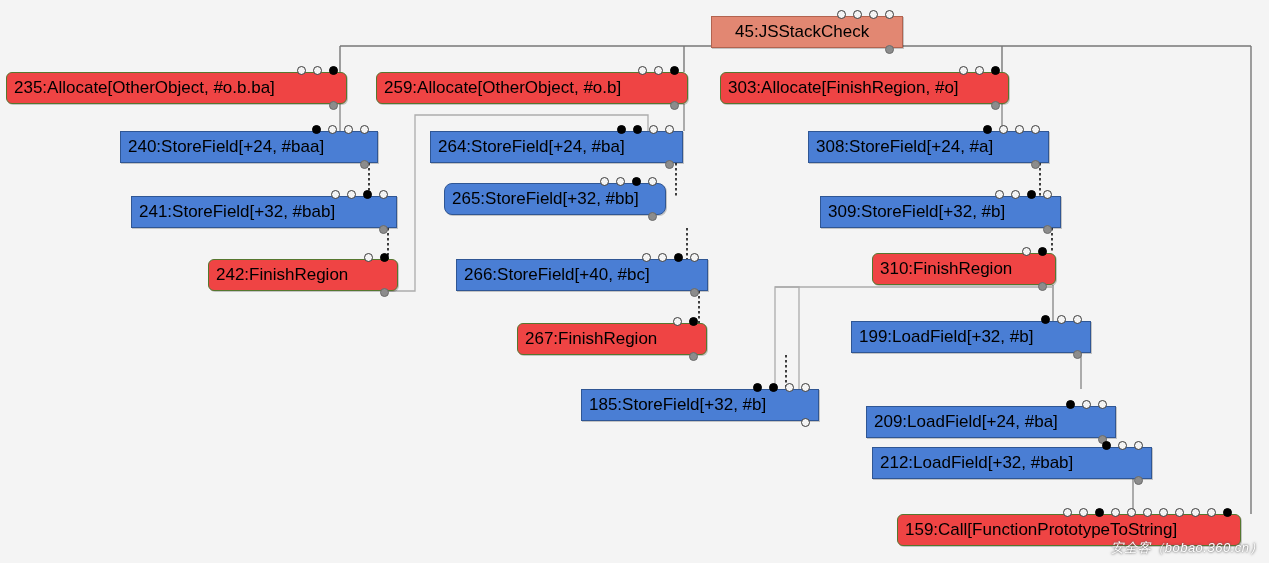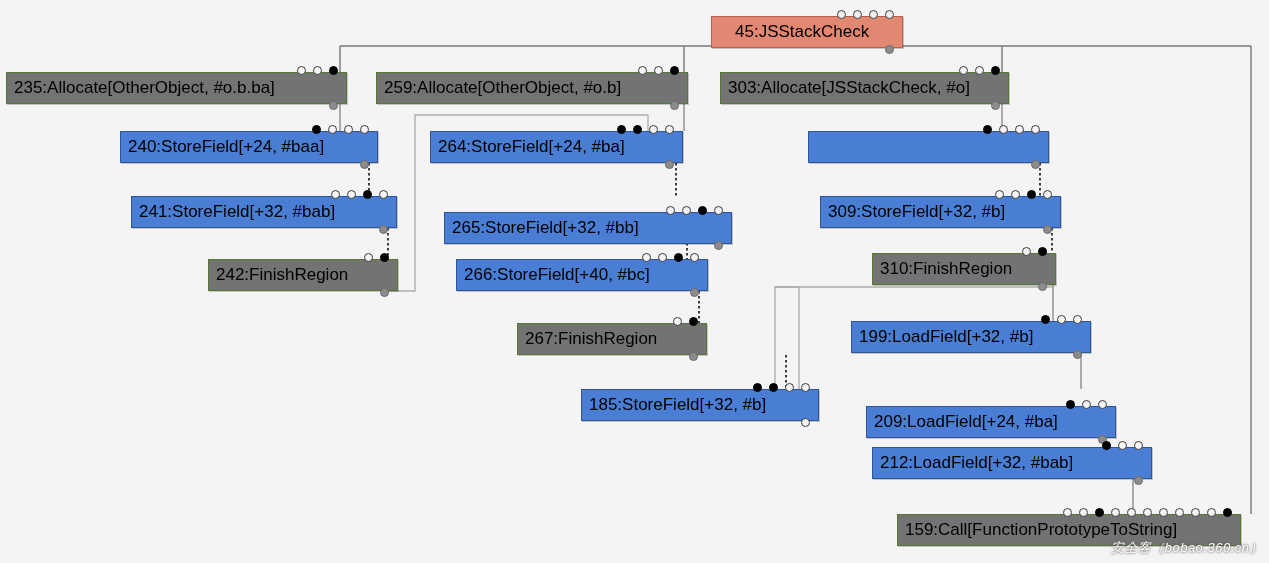--- a/index.html
+++ b/index.html
@@ -32,21 +32,21 @@
     height: 32px;
     line-height: 30px;
     padding: 0 7px;
     font-size: 17px;
     color: #000;
     white-space: nowrap;
     border: 1px solid #5a5a5a;
     box-shadow: 1px 1px 0 rgba(0,0,0,0.20);
     overflow: visible;
   }
-  .node.green  { background: #737373; border-color: #55772f; }
+  .node.green  { background: #ef4444; border-color: #55772f; border-radius: 6px; }
   .node.blue   { background: #4a7ed4; border-color: #2f5694; }
   .node.salmon { background: #e28772; border-color: #b2634f; }
 
   
   .port {
     position: absolute;
     width: 9px;
     height: 9px;
     border-radius: 50%;
     box-sizing: border-box;
@@ -134,26 +134,26 @@
       <path d="M 1053,285 L 1053,287 L 775,287 L 775,389"></path>
 
       <path d="M 775,287 L 799,287 L 799,389"></path>
     </g>
   </svg>
 
   <div id="nodes">
       <div class="node salmon" style="left: 711px; top: 16px; width: 192px; padding-left: 23px;"><span>45:JSStackCheck</span><span class="port in hollow" style="right: 56px;"></span><span class="port in hollow" style="right: 40px;"></span><span class="port in hollow" style="right: 24px;"></span><span class="port in hollow" style="right: 8px;"></span><span class="port out" style="right: 8px;"></span></div>
       <div class="node green" style="left: 6px; top: 72px; width: 341px;"><span>235:Allocate[OtherObject, #o.b.ba]</span><span class="port in hollow" style="right: 40px;"></span><span class="port in hollow" style="right: 24px;"></span><span class="port in filled" style="right: 8px;"></span><span class="port out" style="right: 8px;"></span></div>
       <div class="node green" style="left: 376px; top: 72px; width: 312px;"><span>259:Allocate[OtherObject, #o.b]</span><span class="port in hollow" style="right: 40px;"></span><span class="port in hollow" style="right: 24px;"></span><span class="port in filled" style="right: 8px;"></span><span class="port out" style="right: 8px;"></span></div>
-      <div class="node green" style="left: 720px; top: 72px; width: 289px;"><span>303:Allocate[JSStackCheck, #o]</span><span class="port in hollow" style="right: 40px;"></span><span class="port in hollow" style="right: 24px;"></span><span class="port in filled" style="right: 8px;"></span><span class="port out" style="right: 8px;"></span></div>
+      <div class="node green" style="left: 720px; top: 72px; width: 289px;"><span>303:Allocate[FinishRegion, #o]</span><span class="port in hollow" style="right: 40px;"></span><span class="port in hollow" style="right: 24px;"></span><span class="port in filled" style="right: 8px;"></span><span class="port out" style="right: 8px;"></span></div>
       <div class="node blue" style="left: 120px; top: 131px; width: 258px;"><span>240:StoreField[+24, #baa]</span><span class="port in filled" style="right: 56px;"></span><span class="port in hollow" style="right: 40px;"></span><span class="port in hollow" style="right: 24px;"></span><span class="port in hollow" style="right: 8px;"></span><span class="port out" style="right: 8px;"></span></div>
       <div class="node blue" style="left: 430px; top: 131px; width: 253px;"><span>264:StoreField[+24, #ba]</span><span class="port in filled" style="right: 56px;"></span><span class="port in filled" style="right: 40px;"></span><span class="port in hollow" style="right: 24px;"></span><span class="port in hollow" style="right: 8px;"></span><span class="port out" style="right: 8px;"></span></div>
-      <div class="node blue" style="left: 808px; top: 131px; width: 241px;"><span class="port in filled" style="right: 56px;"></span><span class="port in hollow" style="right: 40px;"></span><span class="port in hollow" style="right: 24px;"></span><span class="port in hollow" style="right: 8px;"></span><span class="port out" style="right: 8px;"></span></div>
+      <div class="node blue" style="left: 808px; top: 131px; width: 241px;"><span>308:StoreField[+24, #a]</span><span class="port in filled" style="right: 56px;"></span><span class="port in hollow" style="right: 40px;"></span><span class="port in hollow" style="right: 24px;"></span><span class="port in hollow" style="right: 8px;"></span><span class="port out" style="right: 8px;"></span></div>
       <div class="node blue" style="left: 131px; top: 196px; width: 266px;"><span>241:StoreField[+32, #bab]</span><span class="port in hollow" style="right: 56px;"></span><span class="port in hollow" style="right: 40px;"></span><span class="port in filled" style="right: 24px;"></span><span class="port in hollow" style="right: 8px;"></span><span class="port out" style="right: 8px;"></span></div>
-      <div class="node blue" style="left: 444px; top: 212px; width: 288px;"><span>265:StoreField[+32, #bb]</span><span class="port in hollow" style="right: 56px;"></span><span class="port in hollow" style="right: 40px;"></span><span class="port in filled" style="right: 24px;"></span><span class="port in hollow" style="right: 8px;"></span><span class="port out" style="right: 8px;"></span></div>
+      <div class="node blue" style="left: 444px; top: 183px; width: 222px; border-radius: 8px;"><span>265:StoreField[+32, #bb]</span><span class="port in hollow" style="right: 56px;"></span><span class="port in hollow" style="right: 40px;"></span><span class="port in filled" style="right: 24px;"></span><span class="port in hollow" style="right: 8px;"></span><span class="port out" style="right: 8px;"></span></div>
       <div class="node blue" style="left: 820px; top: 196px; width: 241px;"><span>309:StoreField[+32, #b]</span><span class="port in hollow" style="right: 56px;"></span><span class="port in hollow" style="right: 40px;"></span><span class="port in filled" style="right: 24px;"></span><span class="port in hollow" style="right: 8px;"></span><span class="port out" style="right: 8px;"></span></div>
       <div class="node green" style="left: 208px; top: 259px; width: 190px;"><span>242:FinishRegion</span><span class="port in hollow" style="right: 24px;"></span><span class="port in filled" style="right: 8px;"></span><span class="port out" style="right: 8px;"></span></div>
       <div class="node blue" style="left: 456px; top: 259px; width: 252px;"><span>266:StoreField[+40, #bc]</span><span class="port in hollow" style="right: 56px;"></span><span class="port in hollow" style="right: 40px;"></span><span class="port in filled" style="right: 24px;"></span><span class="port in hollow" style="right: 8px;"></span><span class="port out" style="right: 8px;"></span></div>
       <div class="node green" style="left: 872px; top: 253px; width: 184px;"><span>310:FinishRegion</span><span class="port in hollow" style="right: 24px;"></span><span class="port in filled" style="right: 8px;"></span><span class="port out" style="right: 8px;"></span></div>
       <div class="node green" style="left: 517px; top: 323px; width: 190px;"><span>267:FinishRegion</span><span class="port in hollow" style="right: 24px;"></span><span class="port in filled" style="right: 8px;"></span><span class="port out" style="right: 8px;"></span></div>
       <div class="node blue" style="left: 851px; top: 321px; width: 240px;"><span>199:LoadField[+32, #b]</span><span class="port in filled" style="right: 40px;"></span><span class="port in hollow" style="right: 24px;"></span><span class="port in hollow" style="right: 8px;"></span><span class="port out" style="right: 8px;"></span></div>
       <div class="node blue" style="left: 581px; top: 389px; width: 238px;"><span>185:StoreField[+32, #b]</span><span class="port in filled" style="right: 56px;"></span><span class="port in filled" style="right: 40px;"></span><span class="port in hollow" style="right: 24px;"></span><span class="port in hollow" style="right: 8px;"></span><span class="port out hollow" style="right: 8px;"></span></div>
       <div class="node blue" style="left: 866px; top: 406px; width: 250px;"><span>209:LoadField[+24, #ba]</span><span class="port in filled" style="right: 40px;"></span><span class="port in hollow" style="right: 24px;"></span><span class="port in hollow" style="right: 8px;"></span><span class="port out" style="right: 8px;"></span></div>
       <div class="node blue" style="left: 872px; top: 447px; width: 280px;"><span>212:LoadField[+32, #bab]</span><span class="port in filled" style="right: 40px;"></span><span class="port in hollow" style="right: 24px;"></span><span class="port in hollow" style="right: 8px;"></span><span class="port out" style="right: 8px;"></span></div>
       <div class="node green" style="left: 897px; top: 514px; width: 344px;"><span>159:Call[FunctionPrototypeToString]</span><span class="port in hollow" style="right: 168px;"></span><span class="port in hollow" style="right: 152px;"></span><span class="port in filled" style="right: 136px;"></span><span class="port in hollow" style="right: 120px;"></span><span class="port in hollow" style="right: 104px;"></span><span class="port in hollow" style="right: 88px;"></span><span class="port in hollow" style="right: 72px;"></span><span class="port in hollow" style="right: 56px;"></span><span class="port in hollow" style="right: 40px;"></span><span class="port in hollow" style="right: 24px;"></span><span class="port in filled" style="right: 8px;"></span></div>

